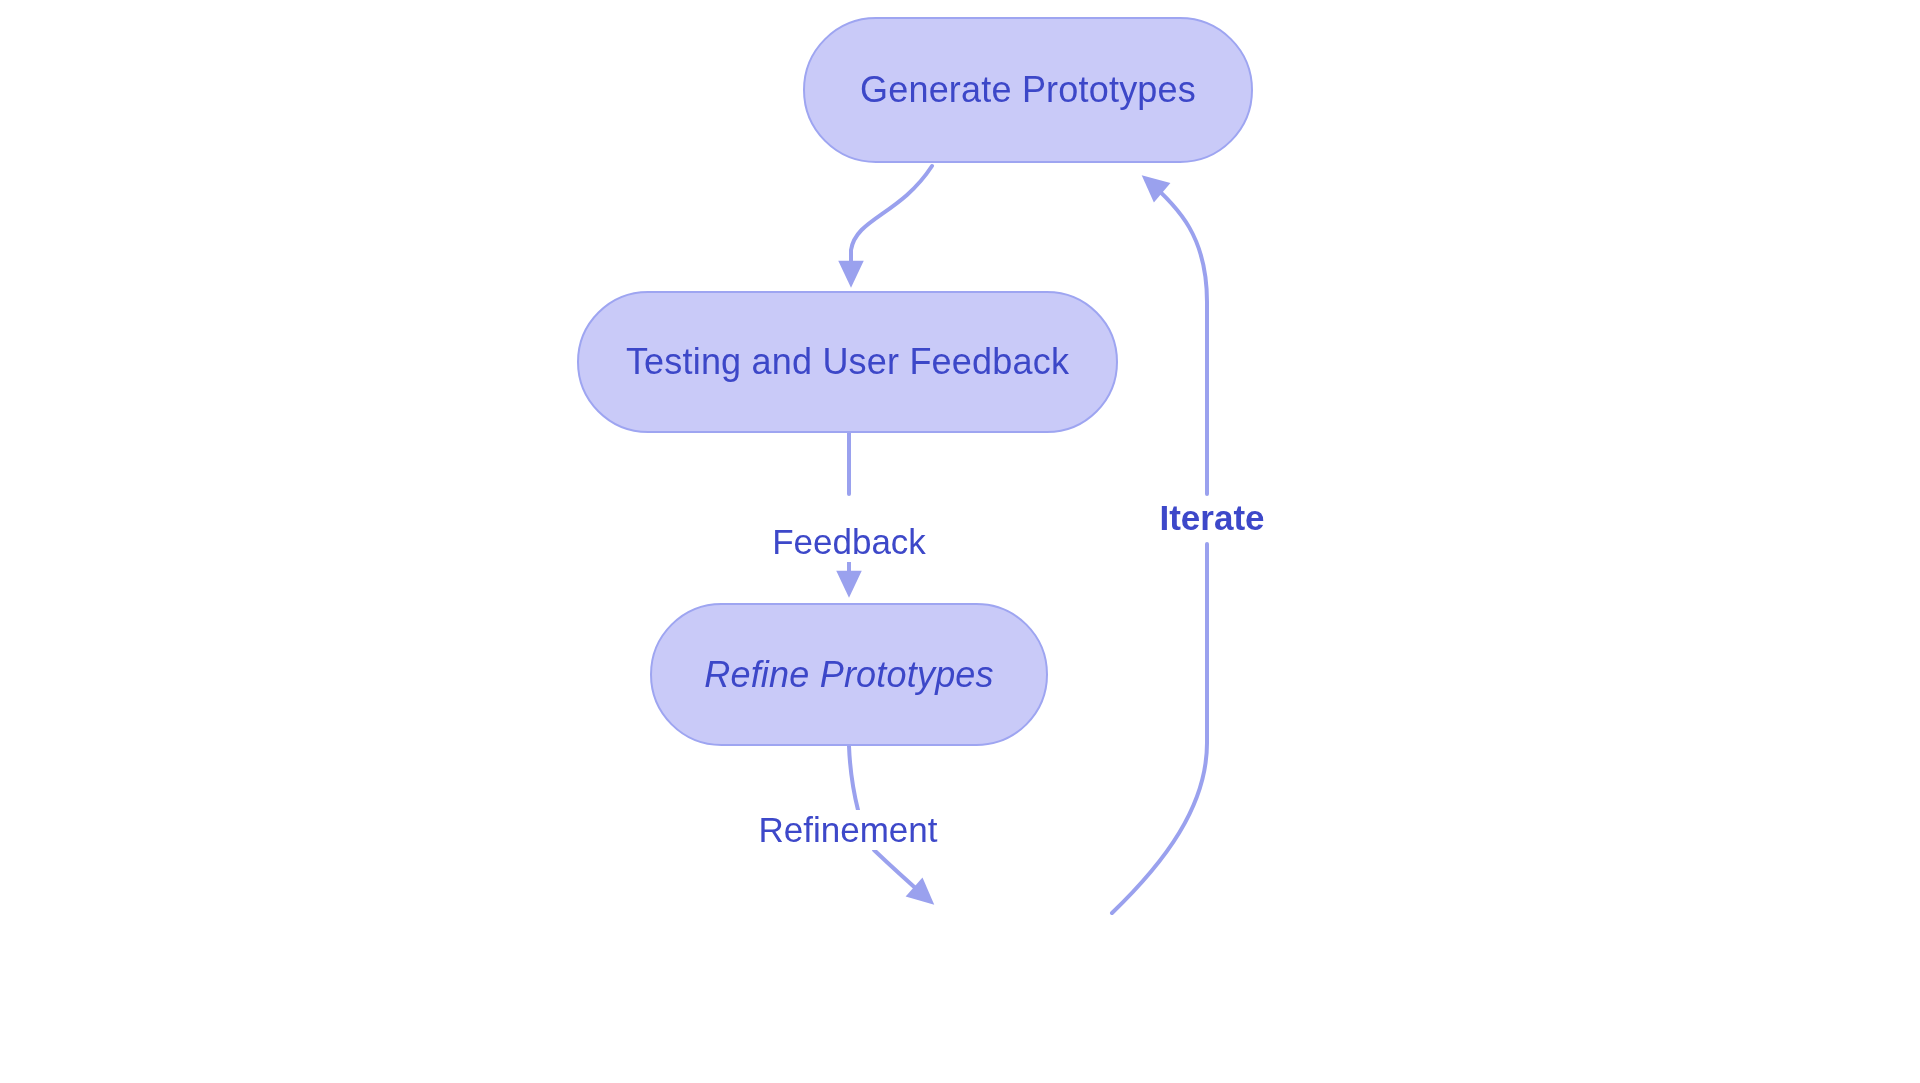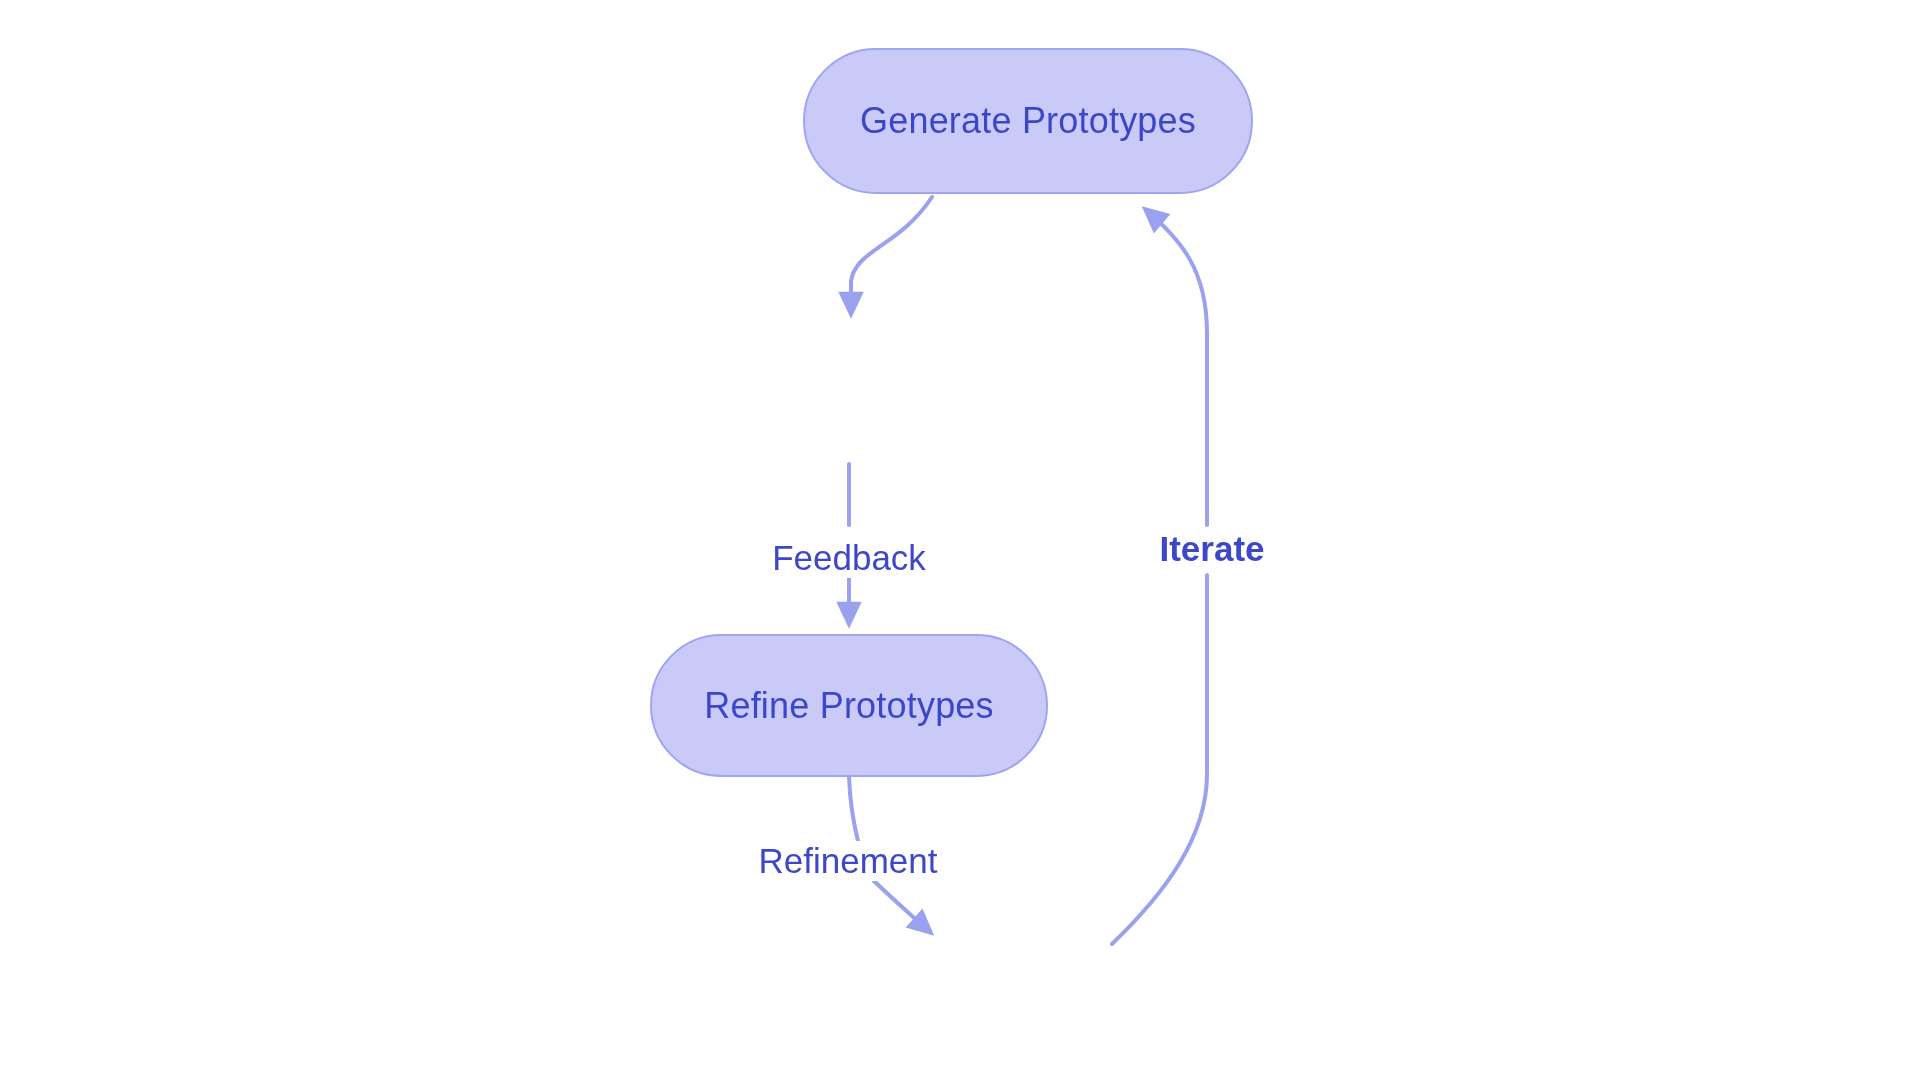--- a/index.html
+++ b/index.html
@@ -7,21 +7,20 @@
     padding: 0;
     background: #ffffff;
     font-family: "Liberation Sans", "DejaVu Sans", sans-serif;
   }
   .canvas {
     position: relative;
     width: 1920px;
     height: 1033px;
     background: #ffffff;
     overflow: hidden;
-    margin-top: 31px;
   }
   .edge-layer {
     position: absolute;
     inset: 0;
     width: 1920px;
     height: 1083px;
   }
   .flow-node {
     position: absolute;
     box-sizing: border-box;
@@ -32,33 +31,33 @@
     align-items: center;
     justify-content: center;
     color: #3c47c8;
     font-size: 36px;
     font-weight: 500;
     letter-spacing: 0.2px;
     white-space: nowrap;
   }
   .node-generate      { left: 803px; top: 17px;  width: 450px; height: 146px; }
   .node-testing       { left: 577px; top: 291px; width: 541px; height: 142px; }
-  .node-refine        { left: 650px; top: 603px; width: 398px; height: 143px; }
+  .node-refine        { left: 650px; top: 603px; width: 398px; height: 143px; font-style: italic; }
   .node-documentation { left: 716px; top: 913px; width: 626px; height: 146px; }
   .edge-label {
     position: absolute;
     transform: translate(-50%, -50%);
     color: #3d48c9;
     font-size: 35px;
     font-weight: 500;
     white-space: nowrap;
     background: #ffffff;
     padding: 0 6px;
   }
-  .label-feedback   { left: 849px;  top: 527px; }
+  .label-feedback   { left: 849px;  top: 542px; }
   .label-iterate    { left: 1212px; top: 518px; font-weight: bold; }
   .label-refinement { left: 848px;  top: 830px; }
 </style>
 </head>
 <body>
 
 <div class="canvas">
 
   <svg class="edge-layer" viewBox="0 0 1920 1083" xmlns="http://www.w3.org/2000/svg" aria-hidden="true">
     <defs>
@@ -76,20 +75,23 @@
     <path d="M874,850 C895,870 913,886 930,901" stroke="#9aa1ee" stroke-width="4" fill="none" stroke-linecap="round" marker-end="url(#arrow)"></path>
 
     <path d="M1112,913 C1165,862 1207,806 1207,743 L1207,544" stroke="#9aa1ee" stroke-width="4" fill="none" stroke-linecap="round"></path>
     <path d="M1207,494 L1207,302 C1207,238 1180,208 1146,179" stroke="#9aa1ee" stroke-width="4" fill="none" stroke-linecap="round" marker-end="url(#arrow)"></path>
   </svg>
 
   <div class="flow-node node-generate">
     <span>Generate Prototypes</span>
   </div>
 
+  <div class="flow-node node-testing">
+    <span>Testing and User Feedback</span>
+  </div>
 
   <div class="flow-node node-refine">
     <span>Refine Prototypes</span>
   </div>
 
 
   <div class="edge-label label-feedback">Feedback</div>
 
   <div class="edge-label label-refinement">Refinement</div>
 

